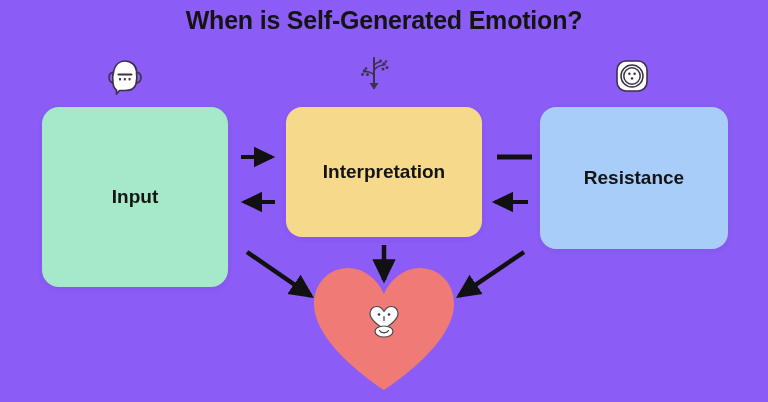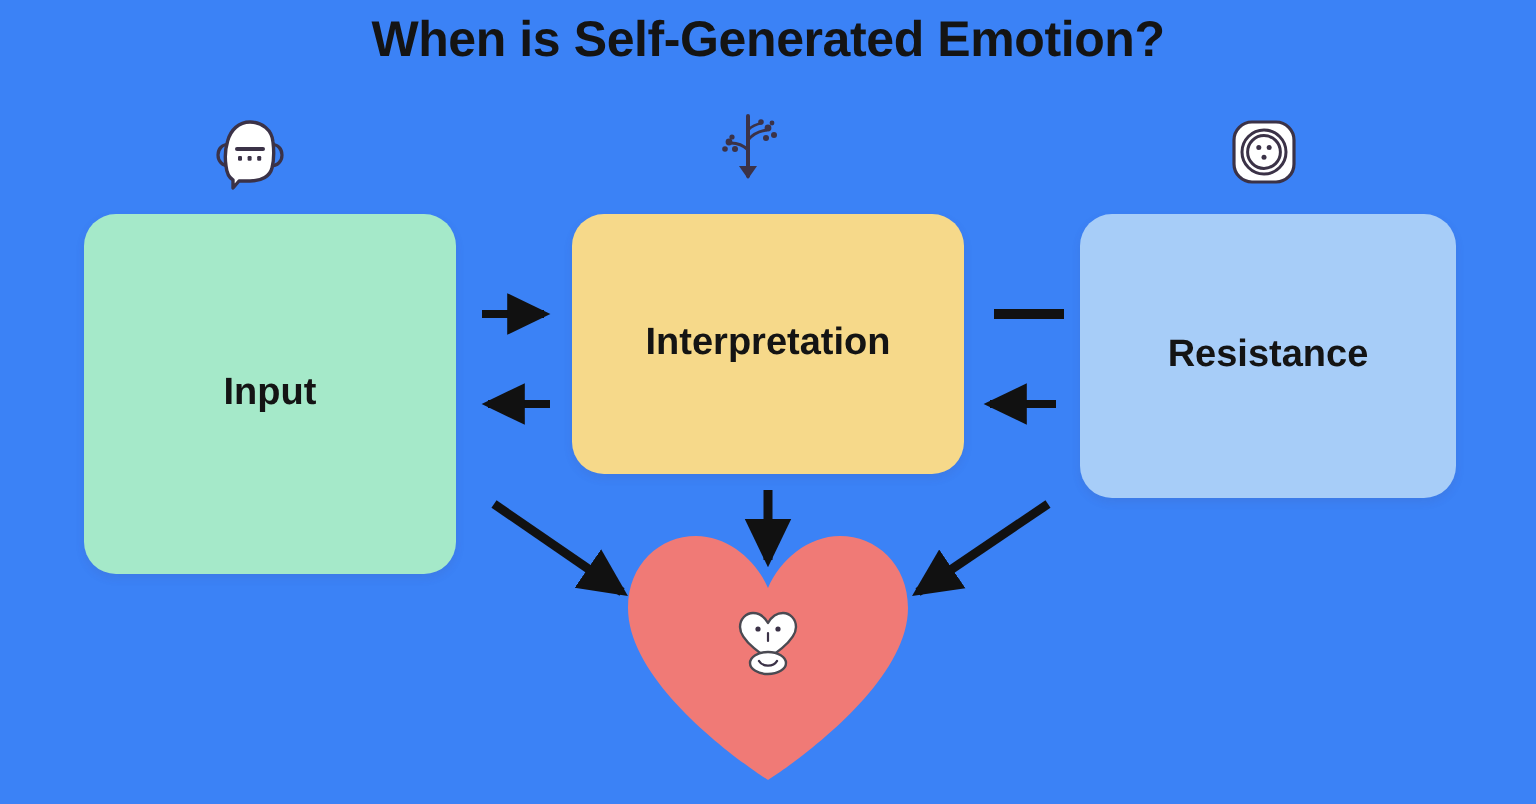--- a/index.html
+++ b/index.html
@@ -98,21 +98,21 @@
     left: 0;
     top: 0;
     width: 768px;
     height: 402px;
     pointer-events: none;
   }
 </style>
 </head>
 <body>
 
-<div id="canvas" style="background: #3b82f6;">
+<div id="canvas" style="background: #8b5cf6;">
 
   <div id="title">When is Self-Generated Emotion?</div>
 
   <div class="top-icon" id="icon-robot-head">
     <svg viewBox="0 0 48 48" width="48" height="48">
       <path d="M14 20 C10 20 8 22.5 8 25.5 C8 28.5 10 31 14 31" fill="none" stroke="#3b3247" stroke-width="1.6"></path>
       <path d="M34 20 C38 20 40 22.5 40 25.5 C40 28.5 38 31 34 31" fill="none" stroke="#3b3247" stroke-width="1.6"></path>
       <path d="M24 9 C30 9 35 13 35.5 19 C36 23 36 28 35 32 C34 36 30 38.5 24 38.5
                L18.5 38.5 L15.5 42 L15.5 38 C13 36.5 12.3 34 12 31
                C11.4 27 11.6 22.5 12.8 18.6 C14.2 13 18.5 9 24 9 Z" fill="#ffffff" stroke="#3b3247" stroke-width="1.7" stroke-linejoin="round"></path>
@@ -146,21 +146,21 @@
     <svg viewBox="0 0 48 48" width="48" height="48">
       <rect x="9" y="9" width="30" height="30" rx="9" fill="#ffffff" stroke="#3b3247" stroke-width="1.6"></rect>
       <circle cx="24" cy="24" r="11" fill="none" stroke="#3b3247" stroke-width="1.5"></circle>
       <circle cx="24" cy="24" r="8.2" fill="none" stroke="#3b3247" stroke-width="1.5"></circle>
       <circle cx="21.4" cy="21.8" r="1.25" fill="#3b3247"></circle>
       <circle cx="26.6" cy="21.8" r="1.25" fill="#3b3247"></circle>
       <circle cx="24" cy="26.6" r="1.25" fill="#3b3247"></circle>
     </svg>
   </div>
 
-  <div class="box" id="box-input" style="background: rgb(165, 233, 201);">
+  <div class="box" id="box-input" style="background: rgb(165, 233, 201); border-radius: 17px;">
     <span class="box-label">Input</span>
   </div>
 
   <div class="box" id="box-interpretation" style="background: rgb(246, 217, 138); align-items: center;">
     <span class="box-label">Interpretation</span>
   </div>
 
   <div class="box" id="box-resistance" style="background: rgb(167, 205, 248);">
     <span class="box-label">Resistance</span>
   </div>

